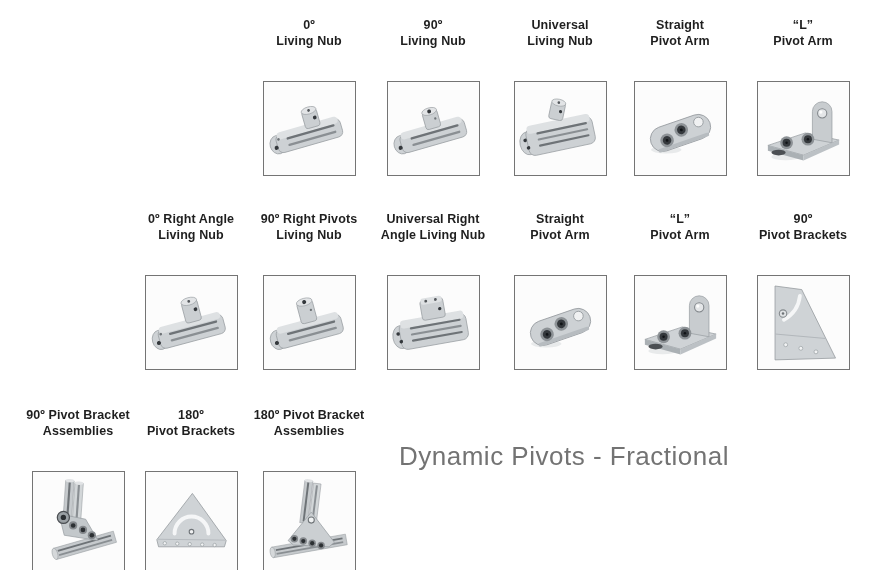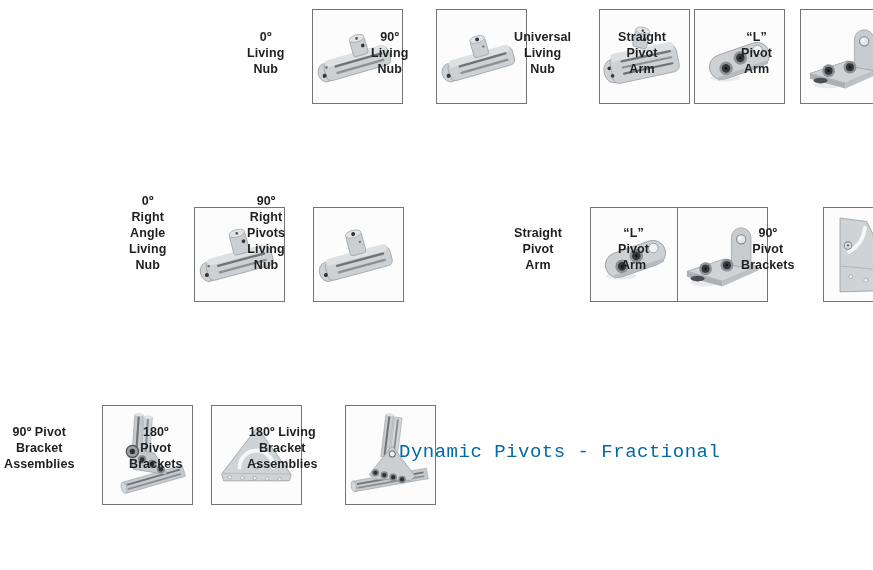--- a/index.html
+++ b/index.html
@@ -2,23 +2,23 @@
 <html><head>
 <meta charset="utf-8">
 <style>
   html,body{margin:0;padding:0;}
   body{
     width:873px;height:570px;background:#ffffff;position:relative;overflow:hidden;
     font-family:"Liberation Sans", sans-serif;
   }
   #canvas{position:absolute;left:0;top:0;width:873px;height:570px;}
 
-  .cell{position:absolute;width:124px;display:flex;flex-direction:row;align-items:center;gap:28px;}
+  .cell{position:absolute;width:124px;display:flex;flex-direction:column;align-items:center;gap:28px;}
   
-  .c1{left:4px}.c2{left:129px}.c3{left:247px}.c4{left:371px}.c5{left:514px}.c6{left:618px}.c7{left:741px}
+  .c1{left:16px}.c2{left:129px}.c3{left:247px}.c4{left:371px}.c5{left:498px}.c6{left:618px}.c7{left:741px}
   
   .r1{top:5px}.r2{top:203px}.r3{top:401px}
 
   .lbl{
     display:flex;flex-direction:column;justify-content:flex-end;
     text-align:center;font-weight:bold;font-size:12.5px;line-height:16px;
     color:#1f1f1f;width:124px;letter-spacing:0.1px;
   }
   .r1 .lbl{height:44px}
   .r2 .lbl{height:40px}
@@ -28,21 +28,21 @@
     margin-top:4px;width:91px;background:#fcfcfc;border:1px solid #747474;
     display:flex;align-items:center;justify-content:center;
   }
   .r1 .box,.r2 .box{height:93px}
   .r3 .box{height:98px}
   .part{width:89px;height:89px;display:block;}
   .r3 .part{height:94px;}
 
   #title{
     position:absolute;left:399px;top:441px;width:330px;
-    font-family:Liberation Mono, monospace;font-size:19px;color:#0369a1;
+    font-family:Liberation Sans, sans-serif;font-size:26px;color:#737373;
     letter-spacing:0.5px;white-space:nowrap;
   }
   .sprite{position:absolute;width:0;height:0;overflow:hidden;}
 </style>
 </head>
 <body>
 
 <svg class="sprite" aria-hidden="true" xmlns="http://www.w3.org/2000/svg">
 <defs>
 
@@ -334,20 +334,31 @@
       <div>90º Right Pivots</div>
       <div>Living Nub</div>
     </div>
     <div class="box">
       <svg class="part" viewBox="0 0 100 100">
           <use href="#p-right-angle-living-nub-90"></use>
         </svg>
     </div>
   </div>
 
+  <div class="cell r2 c4">
+    <div class="lbl">
+      <div>Universal Right</div>
+      <div>Angle Living Nub</div>
+    </div>
+    <div class="box">
+      <svg class="part" viewBox="0 0 100 100">
+          <use href="#p-universal-right-angle-living-nub"></use>
+        </svg>
+    </div>
+  </div>
 
   <div class="cell r2 c5">
     <div class="lbl">
       <div>Straight</div>
       <div>Pivot Arm</div>
     </div>
     <div class="box">
       <svg class="part" viewBox="0 0 100 100">
           <use href="#p-straight-pivot-arm"></use>
         </svg>
@@ -397,21 +408,21 @@
     </div>
     <div class="box">
       <svg class="part" viewBox="0 0 100 100">
           <use href="#p-pivot-bracket-180"></use>
         </svg>
     </div>
   </div>
 
   <div class="cell r3 c3">
     <div class="lbl">
-      <div>180º Living Bracket</div>
+      <div>180º Pivot Bracket</div>
       <div>Assemblies</div>
     </div>
     <div class="box">
       <svg class="part" viewBox="0 0 100 100">
           <use href="#p-pivot-bracket-assembly-180"></use>
         </svg>
     </div>
   </div>
 
   <div id="title">Dynamic Pivots - Fractional</div>

